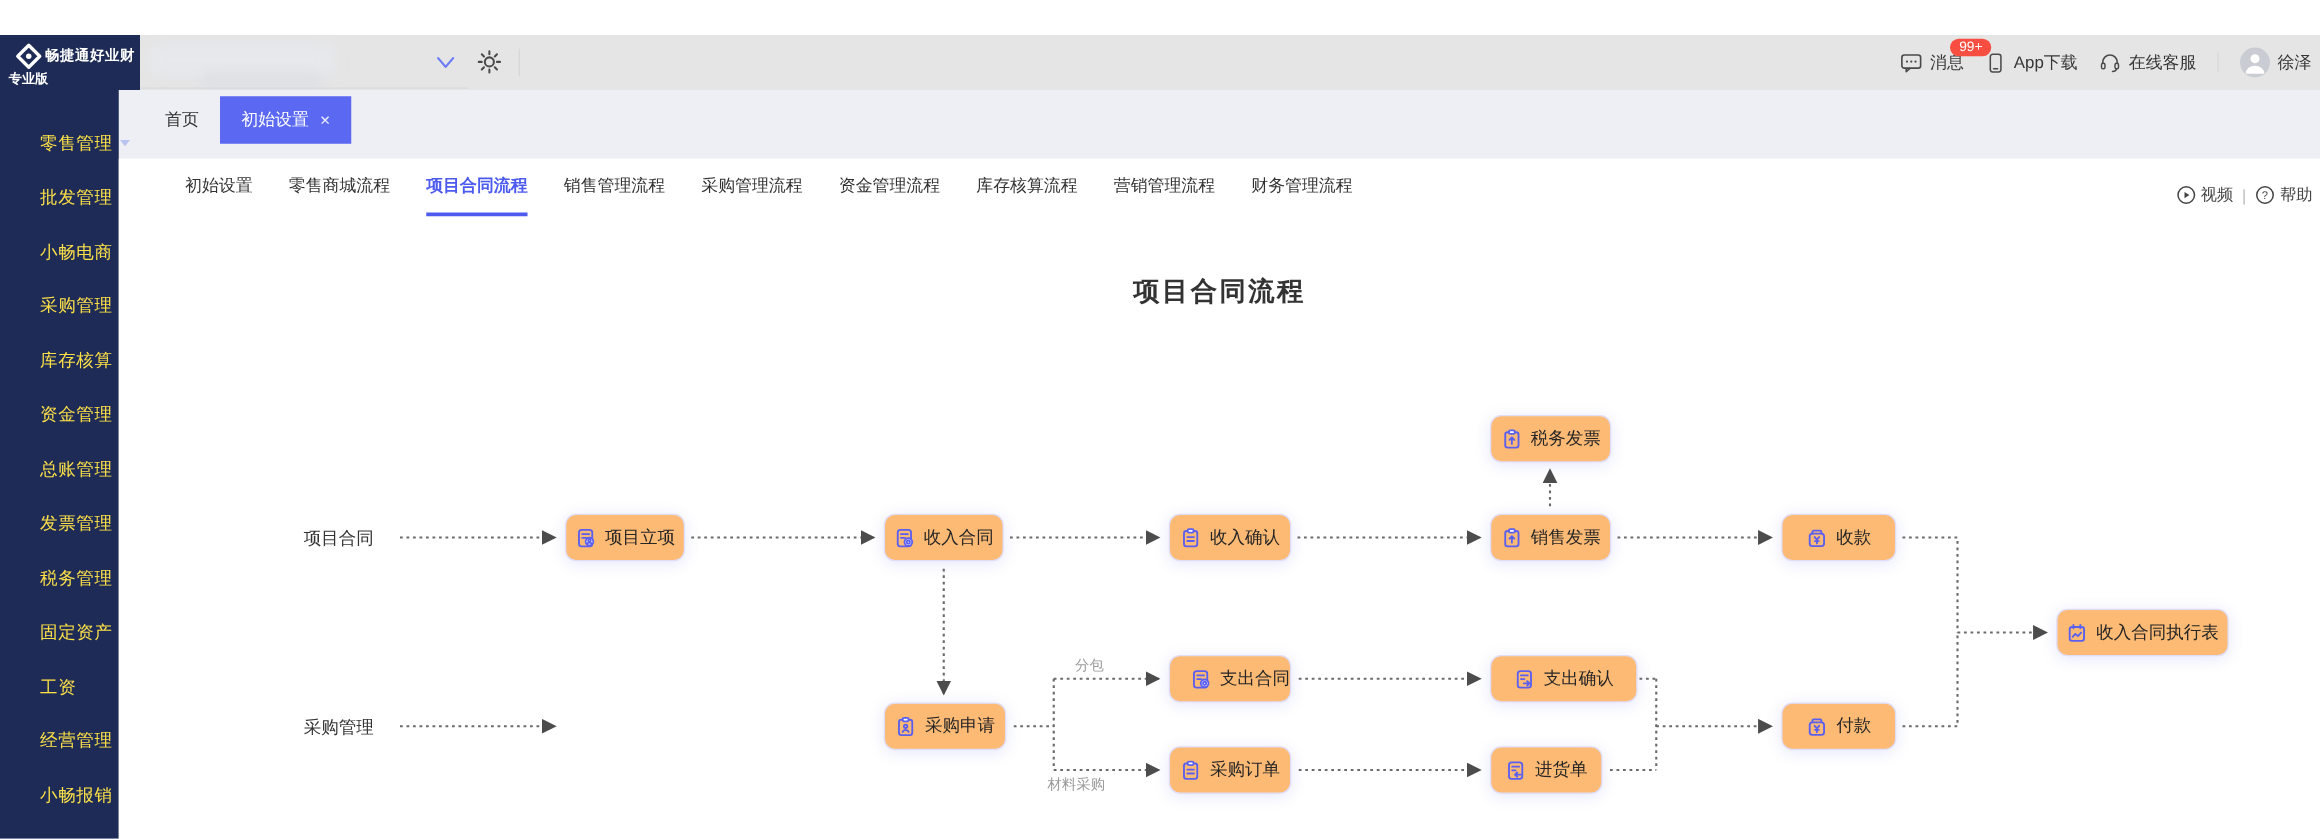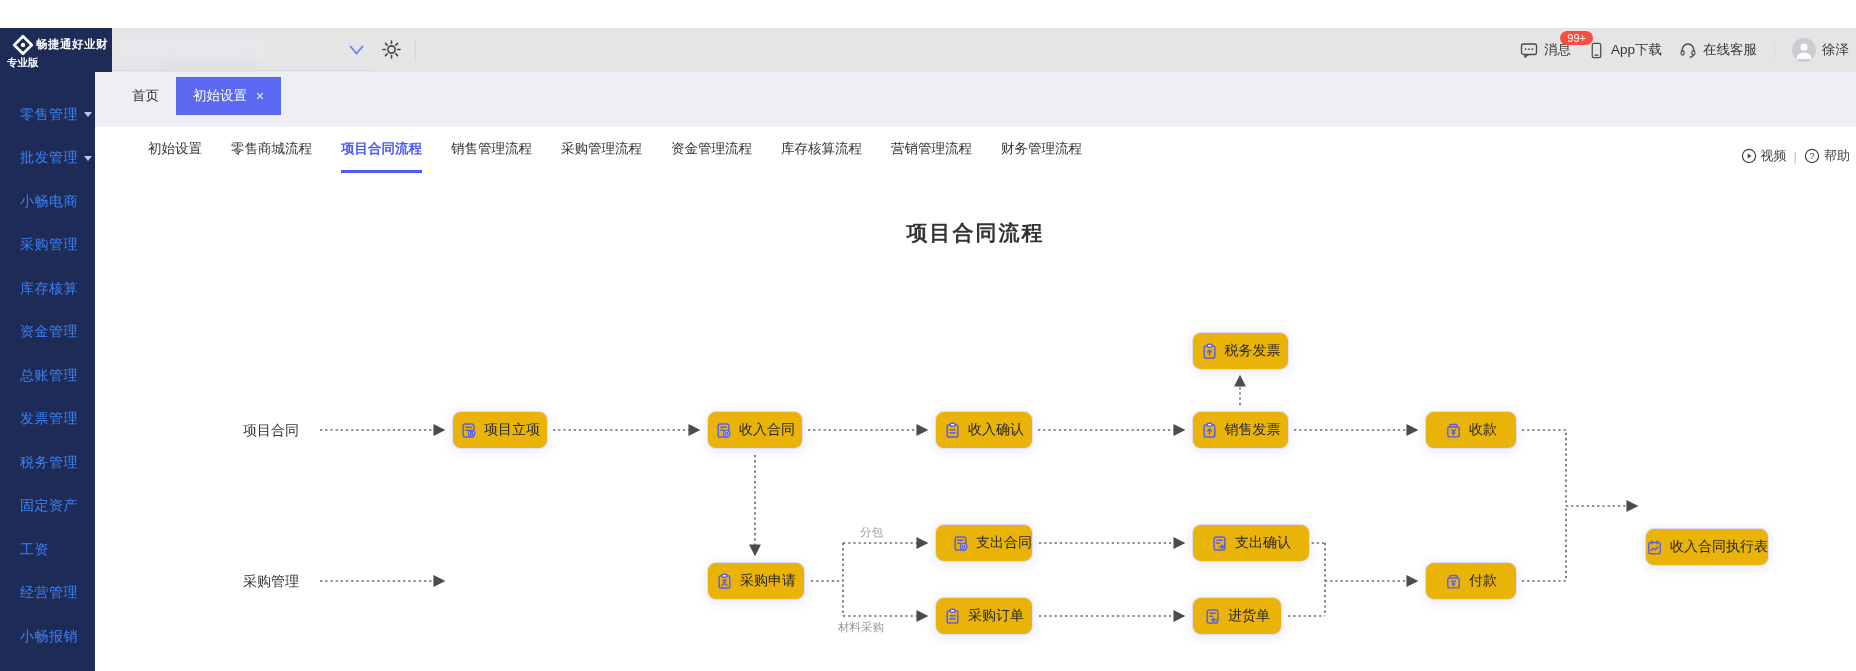--- a/index.html
+++ b/index.html
@@ -32,36 +32,36 @@
 
   
   .tabstrip{position:absolute;left:95px;top:72px;width:1761px;height:55px;background:#edeff4;}
   .wtabs{display:flex;align-items:flex-start;padding-left:20px;}
   .wtab{height:38px;margin-top:5px;display:flex;align-items:center;gap:9px;padding:0 17px;font-size:13.5px;color:#333;cursor:pointer;}
   .wtab.active{background:#5a68f2;color:#fff;}
   .wtab .close{font-size:14px;line-height:1;opacity:.9;cursor:pointer;}
 
   
   .sidebar{position:absolute;left:0;top:72px;width:95px;height:599px;background:#1d2b56;padding-top:21px;box-sizing:border-box;}
-  .side-item{height:43.5px;display:flex;align-items:center;padding-left:20px;color:#3b82f6;font-size:14px;letter-spacing:.5px;cursor:pointer;white-space:nowrap;}
+  .side-item{height:43.5px;display:flex;align-items:center;padding-left:32px;color:#fde047;font-size:14px;letter-spacing:.5px;cursor:pointer;white-space:nowrap;}
   .caret{width:0;height:0;border-left:4.5px solid transparent;border-right:4.5px solid transparent;border-top:5px solid #b9c3ef;margin-left:6px;}
 
   
   .panel{position:absolute;left:95px;top:127px;width:1761px;height:544px;background:#fff;}
   .ctabs{position:absolute;left:53px;top:13px;display:flex;gap:29px;font-size:13.5px;color:#333;}
   .ctab{padding-bottom:12px;cursor:pointer;border-bottom:3px solid transparent;}
   .ctab.active{color:#4d5af0;border-bottom-color:#4d5af0;font-weight:bold;}
   .panel-links{position:absolute;right:6px;top:20px;display:flex;align-items:center;gap:7px;font-size:13px;color:#444;}
   .plink{display:flex;align-items:center;gap:4px;cursor:pointer;}
   .plink-div{color:#bbb;}
   .flow-title{position:absolute;left:0;top:92px;width:100%;text-align:center;font-size:21px;font-weight:600;color:#333;letter-spacing:2px;}
 
   
   .flow-svg{position:absolute;left:0;top:0;}
-  .fnode{position:absolute;height:38px;box-sizing:border-box;background:#eab308;border:1px solid #e0ddf9;border-radius:9px;
+  .fnode{position:absolute;height:38px;box-sizing:border-box;background:#fdba74;border:1px solid #e0ddf9;border-radius:9px;
          box-shadow:0 2px 12px rgba(96,99,235,.16);display:flex;align-items:center;justify-content:center;gap:7px;
          font-size:14px;color:#262626;cursor:pointer;white-space:nowrap;}
   .rowlabel{position:absolute;font-size:14px;color:#333;white-space:nowrap;}
   .edgelabel{position:absolute;font-size:11.5px;color:#9a9a9a;white-space:nowrap;}
 </style>
 </head>
 <body>
 
 <div class="top-strip"></div>
 
@@ -314,21 +314,21 @@
         <span>税务发票</span>
       </div>
       <div class="fnode" style="left: 1330px; top: 284px; width: 92px;">
         <svg width="17" height="17" viewBox="0 0 16 16" fill="none" stroke="#5a5ff0" stroke-width="1.4" stroke-linecap="round" stroke-linejoin="round">
           <rect x="2.6" y="4.6" width="10.8" height="9.4" rx="2"></rect>
           <path d="M4.6 4.6 v-1.2 a1 1 0 0 1 1 -1 h4.8 a1 1 0 0 1 1 1 v1.2"></path>
           <path d="M6.3 7.2 L8 9.2 L9.7 7.2 M8 9.2 V12 M6.6 10.3 h2.8"></path>
         </svg>
         <span>收款</span>
       </div>
-      <div class="fnode" style="left: 1550px; top: 360px; width: 124px; margin-top: 41px;">
+      <div class="fnode" style="left: 1550px; top: 360px; width: 138px;">
         <svg width="17" height="17" viewBox="0 0 16 16" fill="none" stroke="#5a5ff0" stroke-width="1.4" stroke-linecap="round" stroke-linejoin="round">
           <rect x="2.6" y="3.4" width="10.8" height="10.4" rx="1.8"></rect>
           <line x1="5.4" y1="1.8" x2="5.4" y2="4.4"></line>
           <line x1="10.6" y1="1.8" x2="10.6" y2="4.4"></line>
           <path d="M4.8 10.8 L6.8 8.6 L8.8 10.2 L11.2 7.6"></path>
         </svg>
         <span>收入合同执行表</span>
       </div>
       <div class="fnode" style="left: 612px; top: 435px; width: 98px;">
         <svg width="17" height="17" viewBox="0 0 16 16" fill="none" stroke="#5a5ff0" stroke-width="1.4" stroke-linecap="round" stroke-linejoin="round">

